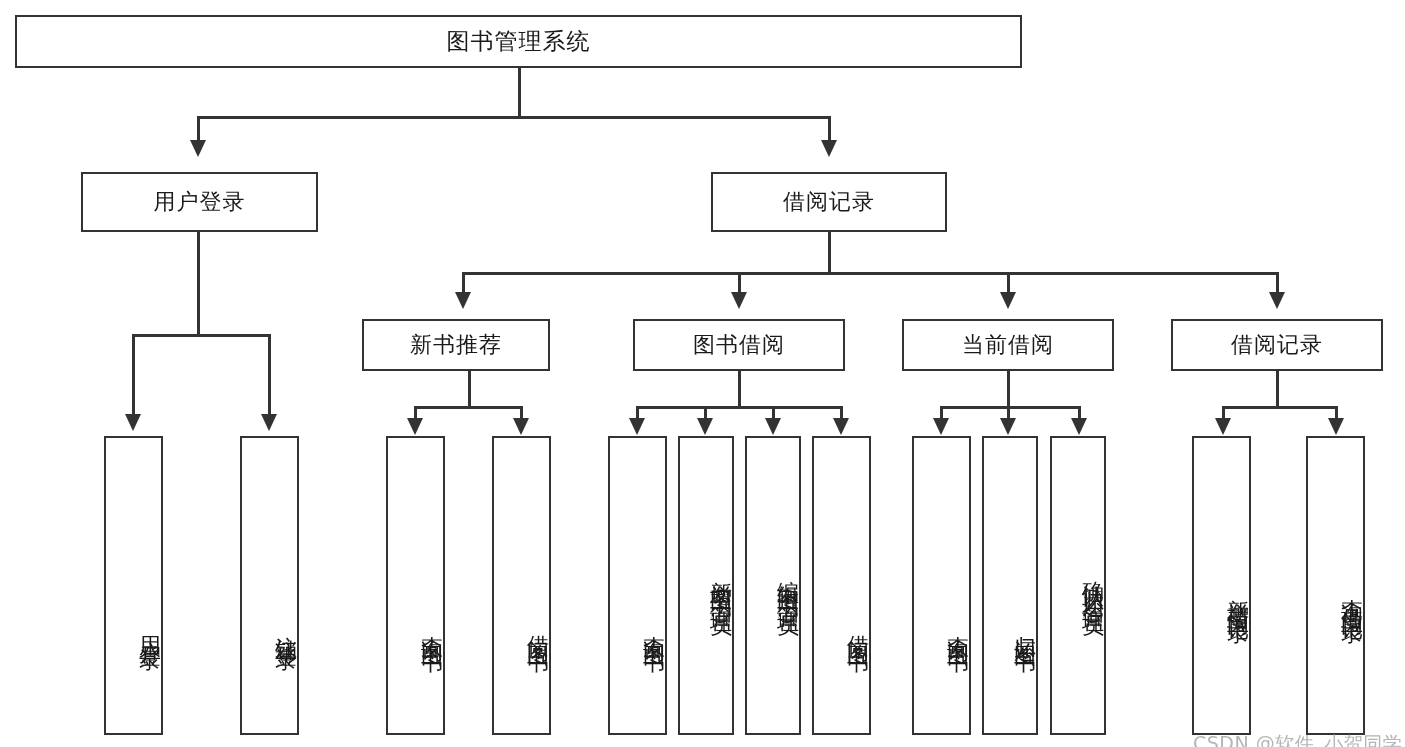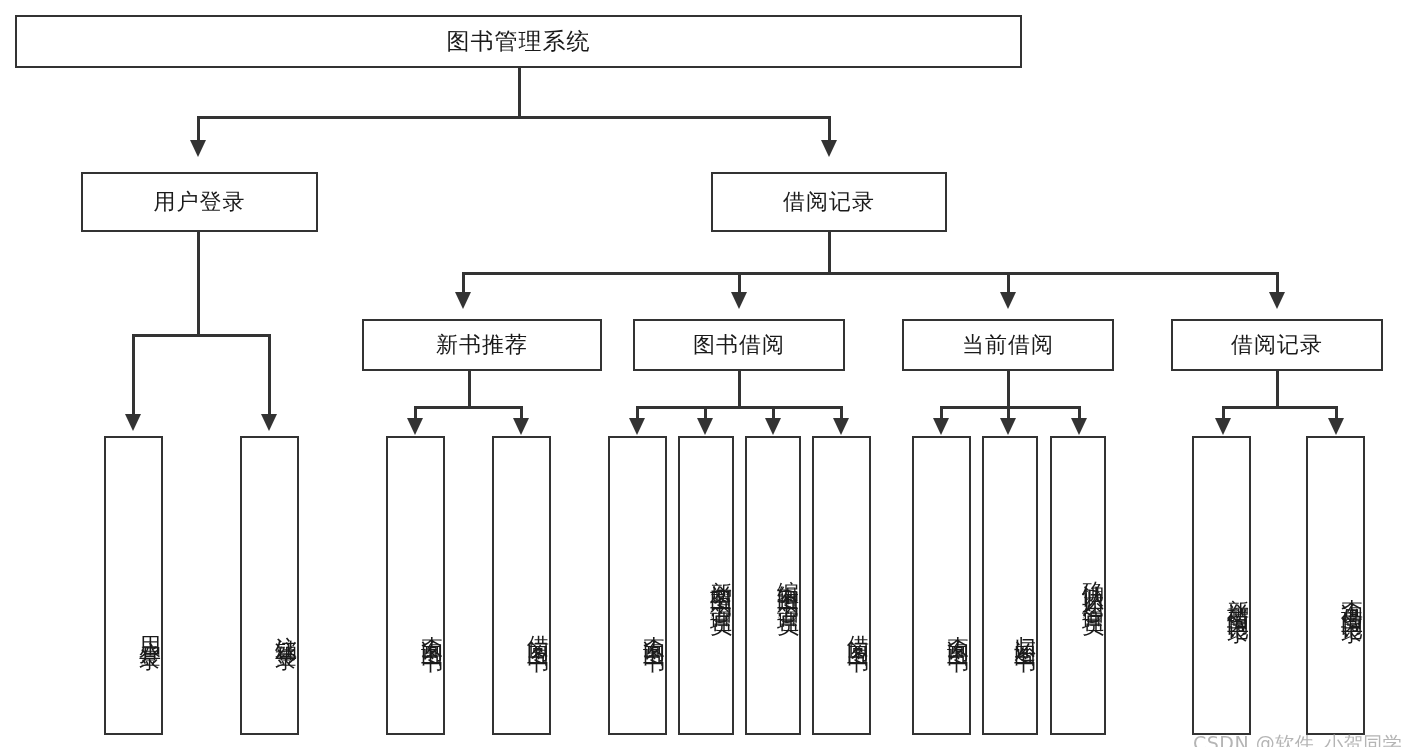--- a/index.html
+++ b/index.html
@@ -153,21 +153,21 @@
     <span>图书管理系统</span>
   </div>
 
   <div class="node h" style="left:81px; top:172px; width:237px; height:60px;">
     <span>用户登录</span>
   </div>
   <div class="node h" style="left:711px; top:172px; width:236px; height:60px;">
     <span>借阅记录</span>
   </div>
 
-  <div class="node h" style="left:362px; top:319px; width:240px; height:52px;">
+  <div class="node h" style="left:362px; top:319px; width:188px; height:52px;">
     <span>新书推荐</span>
   </div>
   <div class="node h" style="left:633px; top:319px; width:212px; height:52px;">
     <span>图书借阅</span>
   </div>
   <div class="node h" style="left:902px; top:319px; width:212px; height:52px;">
     <span>当前借阅</span>
   </div>
   <div class="node h" style="left:1171px; top:319px; width:212px; height:52px;">
     <span>借阅记录</span>

